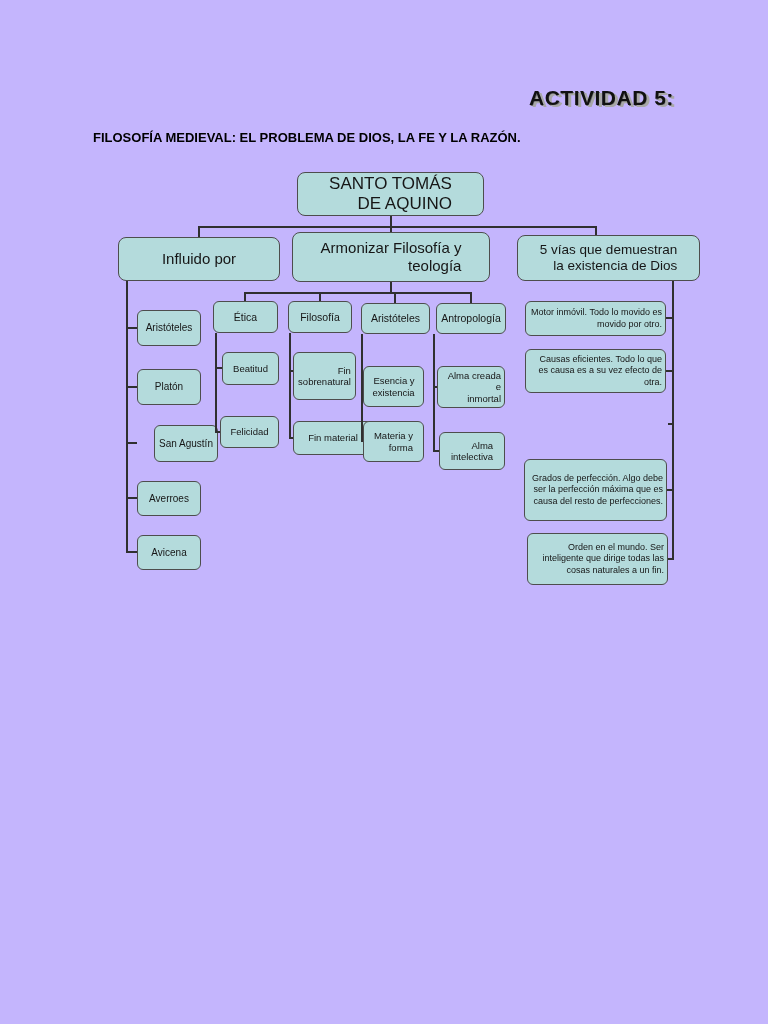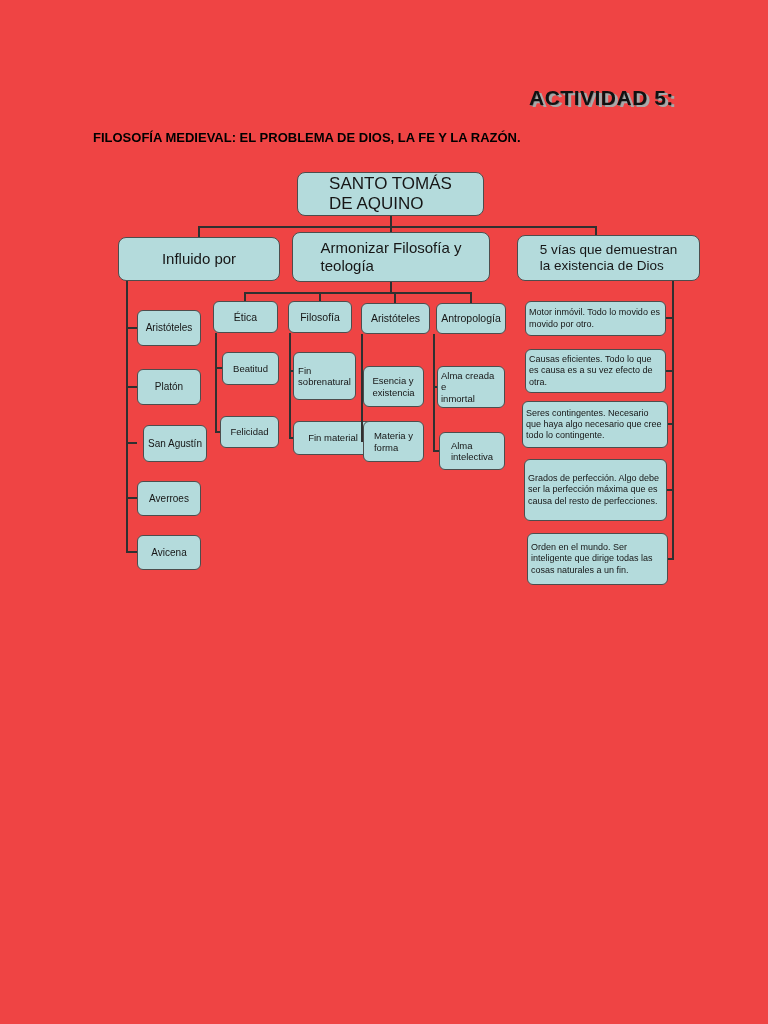--- a/index.html
+++ b/index.html
@@ -1,20 +1,20 @@
 <!DOCTYPE html>
 <html style="--box-fill: #b4dbdc; --box-border: #4d4d4d; --line: #303030;"><head>
 <meta charset="utf-8">
 <style>
   html, body { margin: 0; padding: 0; background: #ffffff; }
   .page {
     position: relative;
     width: 768px;
     height: 1024px;
-    background: #ef4444;
+    background: #c4b5fd;
     overflow: hidden;
     font-family: "Liberation Sans", sans-serif;
   }
   .activity-title {
     position: absolute;
     left: 529px;
     top: 86px;
     font-size: 21px;
     font-weight: bold;
     letter-spacing: 0.5px;
@@ -33,21 +33,21 @@
   }
   .box {
     position: absolute;
     box-sizing: border-box;
     background: var(--box-fill, #b4dbdc);
     border: 1px solid var(--box-border, #4d4d4d);
     border-radius: 8px;
     display: flex;
     align-items: center;
     justify-content: center;
-    text-align: left;
+    text-align: right;
     color: #161616;
     padding: 2px 3px;
     line-height: 1.2;
     white-space: pre-line;
   }
   .sm { border-radius: 6px; }
   .f17 { font-size: 17px; }
   .f15 { font-size: 15px; }
   .f14 { font-size: 13.5px; margin-left: 12px; }
   .f11 { font-size: 10.5px; }
@@ -71,21 +71,21 @@
 DE AQUINO</div>
 
   <div class="box f15" style="left:118px;top:237px;width:162px;height:44px">Influido por</div>
   <div class="box f15" style="left:292px;top:232px;width:198px;height:50px">Armonizar Filosofía y
 teología</div>
   <div class="box f14" style="left:505px;top:235px;width:183px;height:46px">5 vías que demuestran
 la existencia de Dios</div>
 
   <div class="box sm f10" style="left:137px;top:310px;width:64px;height:36px">Aristóteles</div>
   <div class="box sm f10" style="left:137px;top:369px;width:64px;height:36px">Platón</div>
-  <div class="box sm f10" style="left:143px;top:425px;width:64px;height:37px">San Agustín</div>
+  <div class="box sm f10" style="left:154px;top:425px;width:64px;height:37px">San Agustín</div>
   <div class="box sm f10" style="left:137px;top:481px;width:64px;height:35px">Averroes</div>
   <div class="box sm f10" style="left:137px;top:535px;width:64px;height:35px">Avicena</div>
 
   <div class="box sm f11" style="left:213px;top:301px;width:65px;height:32px">Ética</div>
   <div class="box sm f11" style="left:288px;top:301px;width:64px;height:32px">Filosofía</div>
   <div class="box sm f11" style="left:361px;top:303px;width:69px;height:31px">Aristóteles</div>
   <div class="box sm f11" style="left:436px;top:303px;width:70px;height:31px">Antropología</div>
 
   <div class="box sm f95" style="left:222px;top:352px;width:57px;height:33px">Beatitud</div>
   <div class="box sm f95" style="left:220px;top:416px;width:59px;height:32px">Felicidad</div>
@@ -96,21 +96,20 @@
 existencia</div>
   <div class="box sm f95" style="left:363px;top:421px;width:61px;height:41px">Materia y
 forma</div>
   <div class="box sm f95" style="left:437px;top:366px;width:68px;height:42px">Alma creada e
 inmortal</div>
   <div class="box sm f95" style="left:439px;top:432px;width:66px;height:38px">Alma
 intelectiva</div>
 
   <div class="box sm f9" style="left:525px;top:301px;width:141px;height:35px">Motor inmóvil. Todo lo movido es movido por otro.</div>
   <div class="box sm f9" style="left:525px;top:349px;width:141px;height:44px">Causas eficientes. Todo lo que es causa es a su vez efecto de otra.</div>
-  <div class="box sm f9" style="left:522px;top:401px;width:146px;height:47px">Seres contingentes. Necesario que haya algo necesario que cree todo lo contingente.</div>
   <div class="box sm f9" style="left:524px;top:459px;width:143px;height:62px">Grados de perfección. Algo debe ser la perfección máxima que es causa del resto de perfecciones.</div>
   <div class="box sm f9" style="left:527px;top:533px;width:141px;height:52px">Orden en el mundo. Ser inteligente que dirige todas las cosas naturales a un fin.</div>
 
   <div class="line" style="left:390px;top:216px;width:2px;height:16px"></div>
   <div class="line" style="left:198px;top:226px;width:399px;height:2px"></div>
   <div class="line" style="left:198px;top:226px;width:2px;height:11px"></div>
   <div class="line" style="left:595px;top:226px;width:2px;height:9px"></div>
 
   <div class="line" style="left:126px;top:281px;width:2px;height:272px"></div>
   <div class="line" style="left:128px;top:327px;width:9px;height:2px"></div>

